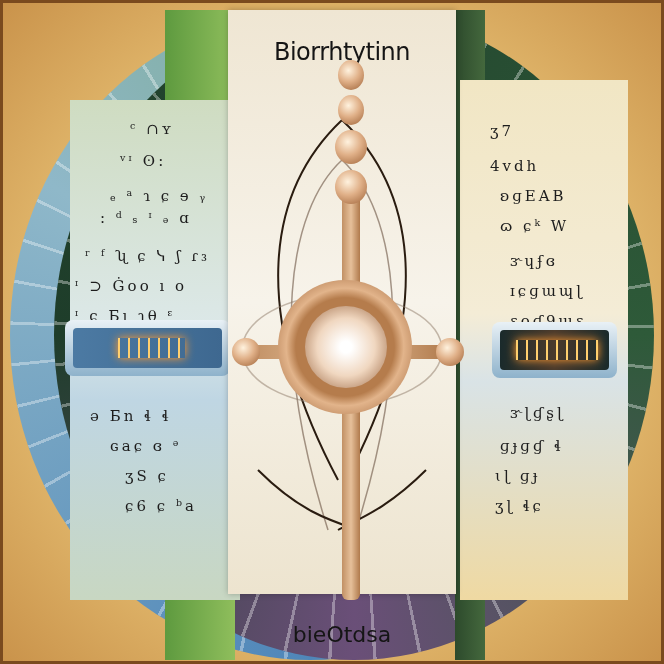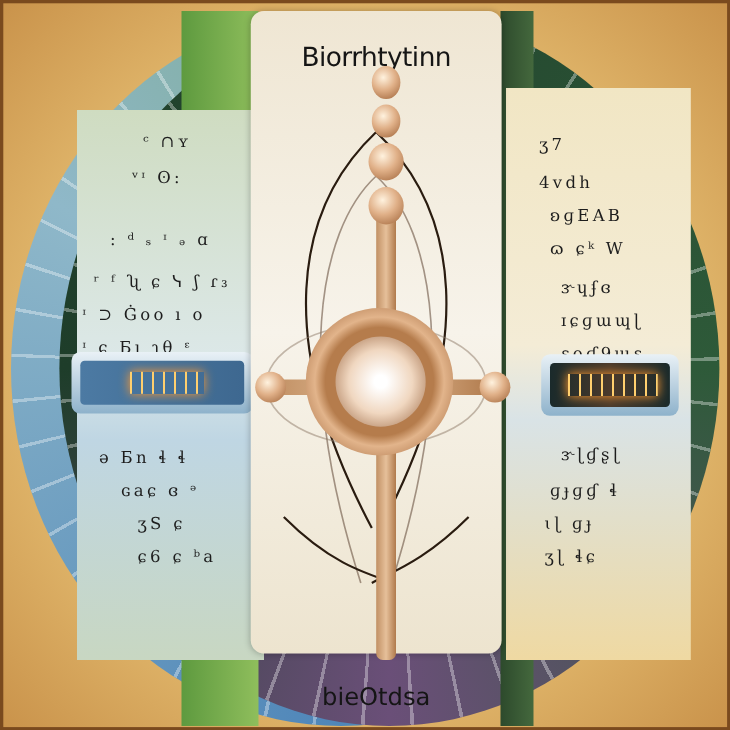--- a/index.html
+++ b/index.html
@@ -13,21 +13,21 @@
   .ticks{position:absolute;inset:0;border-radius:50%;
     background:repeating-conic-gradient(rgba(255,255,255,0.35) 0deg 0.6deg, transparent 0.6deg 8deg);}
   .panel-left{position:absolute;left:70px;top:100px;width:170px;height:500px;
     background:linear-gradient(180deg,#cfdcc1 0%,#dce8e8 45%,#bfd6e3 60%,#c8d7c2 100%);}
   .panel-right{position:absolute;left:460px;top:80px;width:140px;height:520px;
     background:linear-gradient(180deg,#f1e6c4 0%,#f4ecd6 45%,#d9e3e6 58%,#efd9a2 100%);padding-left:28px;}
   .green-l{position:absolute;left:165px;top:10px;width:70px;height:650px;background:linear-gradient(90deg,#5e9a3f,#8fbe5c);}
   .green-r{position:absolute;left:455px;top:10px;width:30px;height:650px;background:linear-gradient(90deg,#2d4a2c,#44683d);}
   .center{position:absolute;left:228px;top:10px;width:228px;height:584px;
     background:linear-gradient(180deg,#efe6d3 0%,#f7f3ea 50%,#ede4cf 100%);
-    box-shadow:0 0 6px rgba(0,0,0,0.25);border-radius:12px;}
+    box-shadow:0 0 6px rgba(0,0,0,0.25);}
   .title{position:absolute;top:28px;left:0;right:0;text-align:center;font-size:24px;color:#151515;letter-spacing:-0.5px;}
   .footer{position:absolute;top:612px;left:0;right:0;text-align:center;font-size:22px;color:#151515;}
   .glyph-row{position:absolute;font-family:"DejaVu Serif",serif;font-size:15px;color:#1d1d1d;letter-spacing:3px;white-space:nowrap;margin-top:12px;}
   .window{position:absolute;height:56px;border-radius:8px;
     background:linear-gradient(180deg,#e9f1f6,#8eb2cb);padding:8px;box-sizing:border-box;}
   .window .screen{width:100%;height:100%;border-radius:4px;position:relative;overflow:hidden;}
   .window.left .screen{background:linear-gradient(90deg,#4c7aa3,#3e6890);}
   .window.right .screen{background:linear-gradient(90deg,#1a2a2b,#4b3a2c,#1a2a2b);}
   .wave{position:absolute;top:50%;height:20px;transform:translateY(-50%);
     background:repeating-linear-gradient(90deg,#ffcf6e 0 2px,transparent 2px 10px);
@@ -46,20 +46,21 @@
 <div class="arc arc-right">
     <div class="ticks"></div>
   </div>
 
 <div class="green-l"></div>
 <div class="green-r"></div>
 
 <div class="panel-left">
   <div class="glyph-row" style="left:60px;top:8px">ᶜ ∩ʏ</div>
   <div class="glyph-row" style="left:50px;top:40px">ᵛᶦ ʘ:</div>
+  <div class="glyph-row" style="left:40px;top:75px">ₑ ᵃ ɿ ɕ ɘ ᵧ</div>
   <div class="glyph-row" style="left:30px;top:97px">: ᵈ ₛ ᶦ ₔ ɑ</div>
   <div class="glyph-row" style="left:15px;top:135px">ʳ ᶠ ʯ ɕ ᓭ ʃ ɾ₃</div>
   <div class="glyph-row" style="left:5px;top:165px">ᶦ ⊃ Ġoo ı o</div>
   <div class="glyph-row" style="left:5px;top:195px">ᶦ ɕ Ƃı ɿθ ᵋ</div>
   <div class="glyph-row" style="left:20px;top:295px">ə Ƃn ɬ ɬ</div>
   <div class="glyph-row" style="left:40px;top:325px">ɢaɕ ɞ ᵊ</div>
   <div class="glyph-row" style="left:55px;top:355px">ʒS ɕ</div>
   <div class="glyph-row" style="left:55px;top:385px">ɕ6 ɕ ᵇa</div>
 </div>
 

